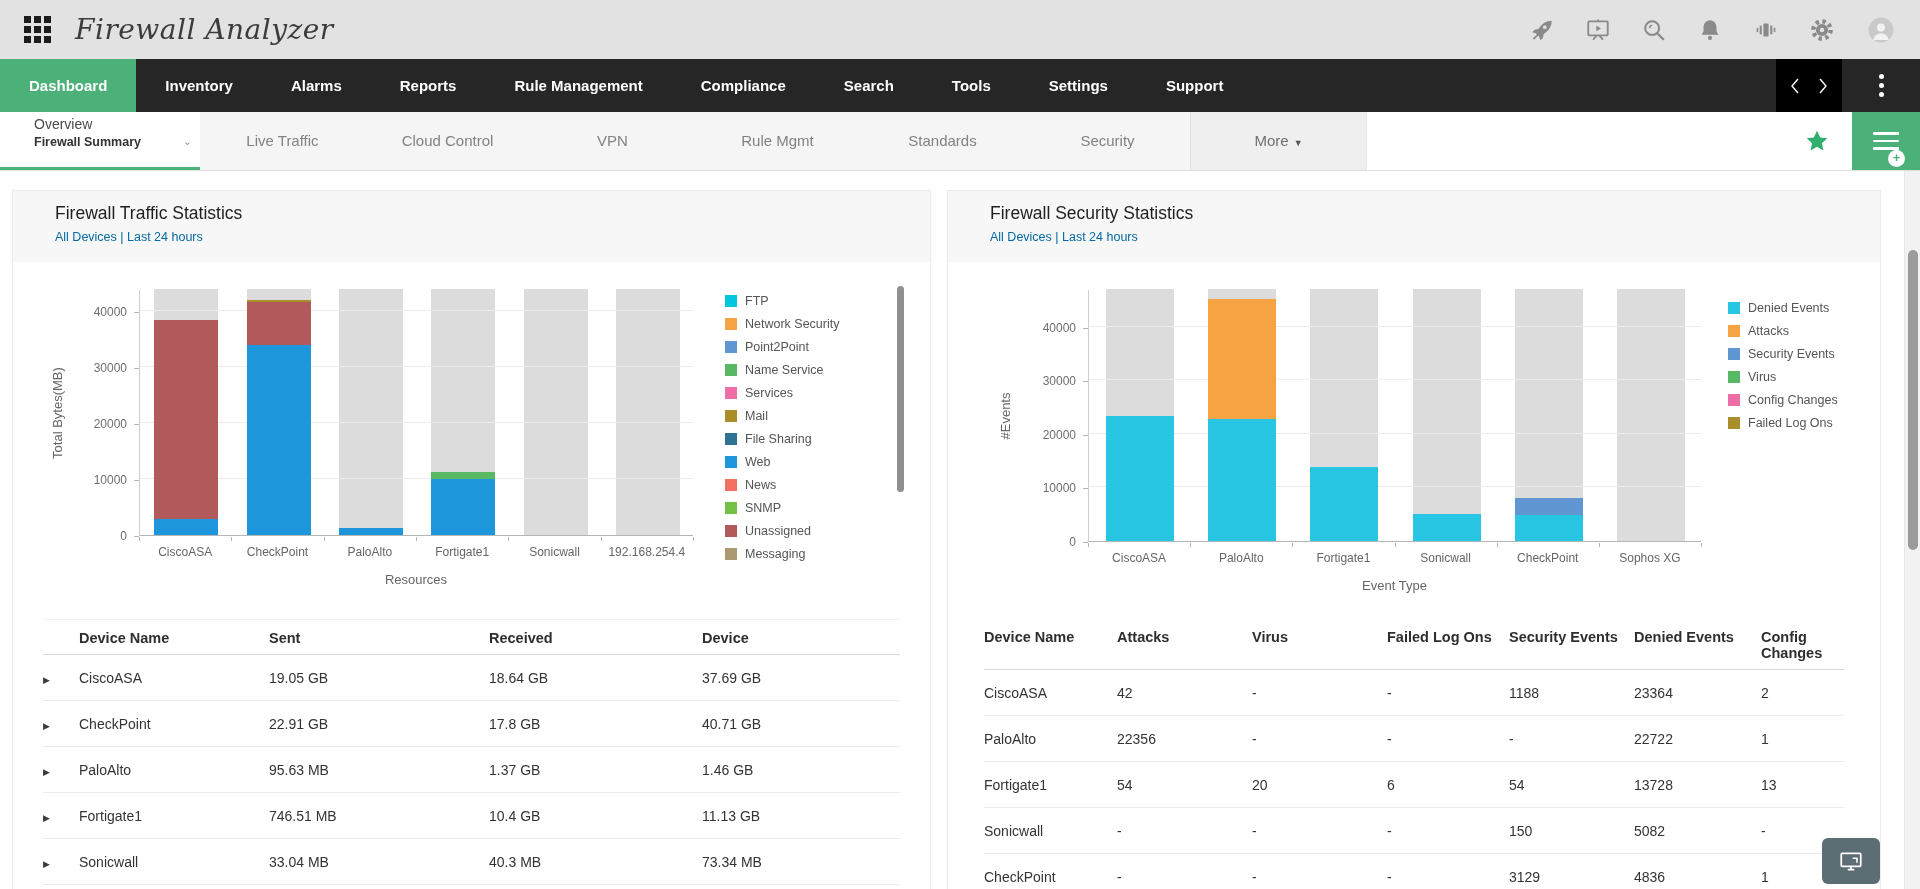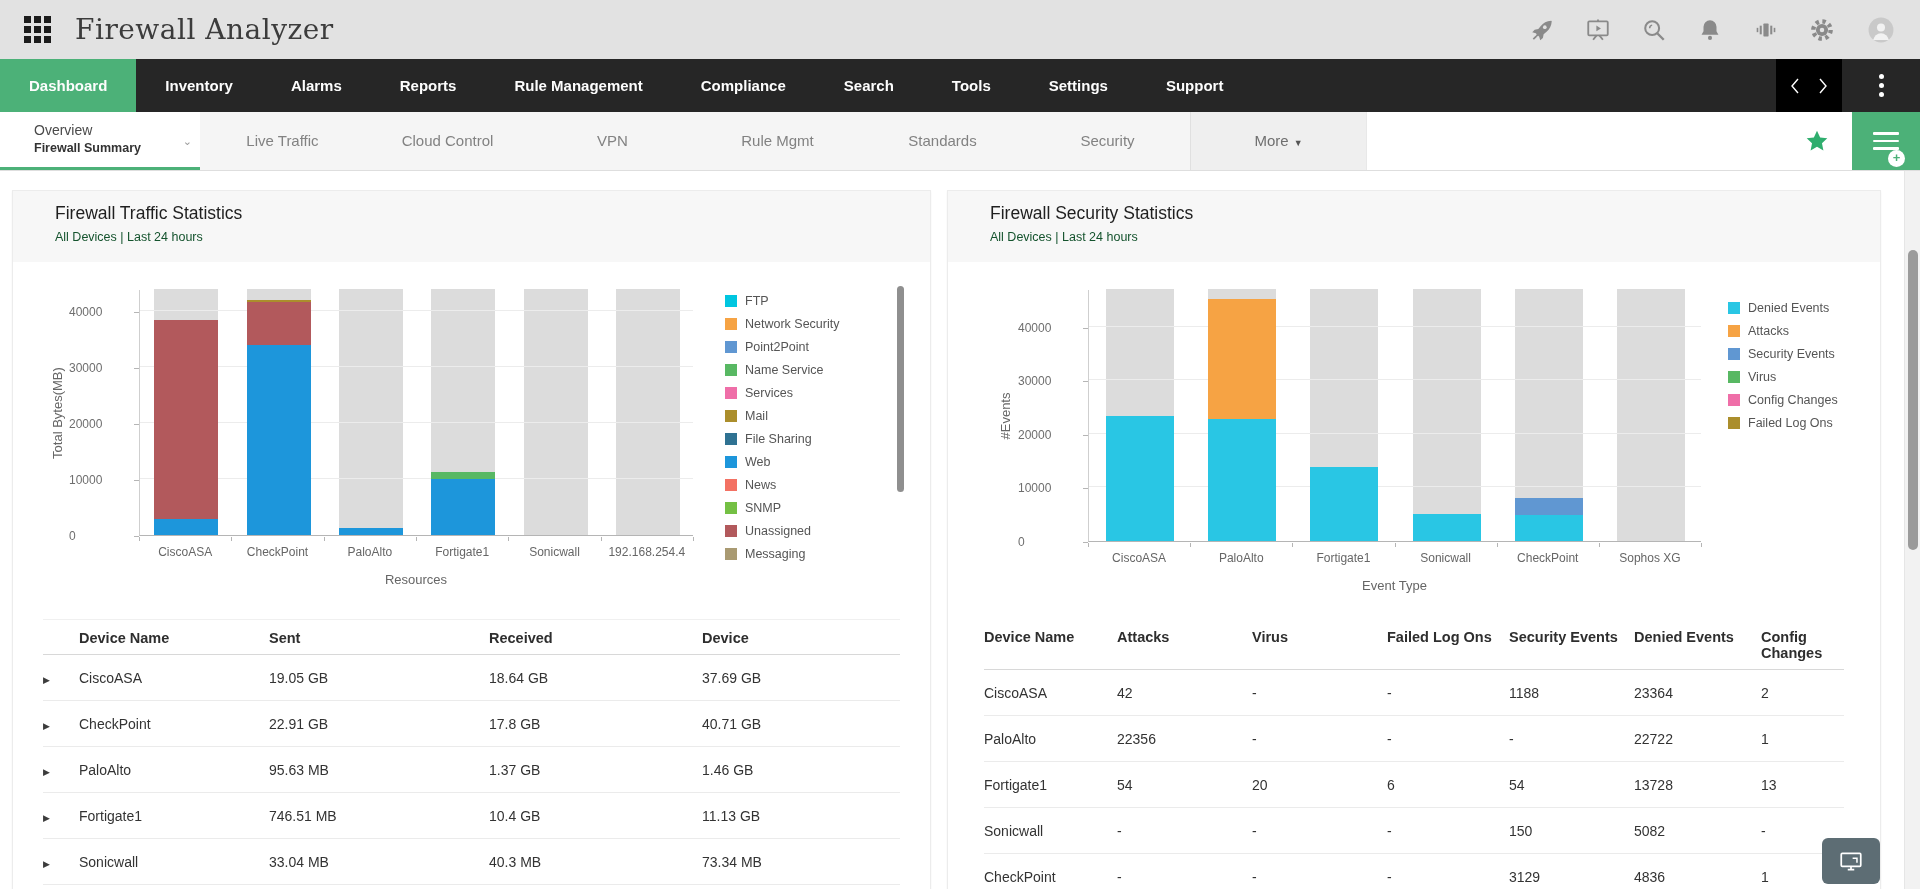--- a/index.html
+++ b/index.html
@@ -3,67 +3,67 @@
 <meta charset="utf-8">
 <style>
   * { box-sizing: border-box; margin: 0; padding: 0; }
   html,body { width:1920px; height:889px; overflow:hidden; }
   body { font-family:"Liberation Sans", sans-serif; background:#fff; position:relative; }
 
   
   .hdr { height:59px; background:#e2e2e2; display:flex; align-items:center; padding:0 22px 0 24px; }
   .grid-icon { display:grid; grid-template-columns:repeat(3,7px); grid-template-rows:repeat(3,7px); gap:3px; cursor:pointer; }
   .grid-icon i { background:#1c1c1c; }
-  .hdr-title { font-family:"DejaVu Serif", serif; font-size:28px; color:#3c3c3c; margin-left:24px; letter-spacing:.5px; }
+  .hdr-title { font-family:"DejaVu Serif", serif; font-size:28px; color:#3c3c3c; margin-left:24px; letter-spacing:.5px;font-style:italic; }
   .hdr-icons { margin-left:auto; display:flex; align-items:center; gap:29px; }
   .hicon { width:27px; height:27px; display:flex; align-items:center; justify-content:center; cursor:pointer; }
   .hicon svg { width:26px; height:26px; }
 
   
   .pnav { height:53px; background:#262626; display:flex; align-items:stretch; color:#fff; }
   .pnav-item { line-height:53px; padding:0 29px; font-size:15px; font-weight:600; color:#fdfdfd; cursor:pointer; white-space:nowrap; }
   .pnav-item.active { background:#4cb178; }
   .pnav-right { margin-left:auto; display:flex; align-items:stretch; }
   .pnav-chevrons { width:66px; background:#000; display:flex; align-items:center; justify-content:center; gap:16px; cursor:pointer; }
   .pnav-chevrons svg { width:12px; height:18px; }
   .pnav-dots { width:78px; display:flex; flex-direction:column; align-items:center; justify-content:center; gap:4px; cursor:pointer; }
   .pnav-dots i { width:5px; height:5px; border-radius:50%; background:#fff; }
 
   
   .snav { height:59px; background:#f5f5f5; border-bottom:1px solid #dedede; display:flex; align-items:stretch; }
-  .snav-active-tab { width:200px; background:#fff; border-bottom:3px solid #4cb178; position:relative; padding:10px 0 0 34px; cursor:pointer; }
+  .snav-active-tab { width:200px; background:#fff; border-bottom:3px solid #4cb178; position:relative; padding:4px 0 0 34px; cursor:pointer; }
   .snav-tab-l1 { font-size:14px; color:#4a4a4a; }
   .snav-tab-l2 { font-size:12.5px; font-weight:700; color:#333; margin-top:3px; }
   .snav-caret { position:absolute; right:8px; top:23px; color:#9a9a9a; font-size:11px; }
   .snav-items { display:flex; }
   .snav-item { width:165px; text-align:center; line-height:58px; font-size:15px; color:#828282; cursor:pointer; white-space:nowrap; }
   .snav-more { width:176px; background:#efefef; border-left:1px solid #e0e0e0; text-align:center; line-height:58px; font-size:15px; color:#6f6f6f; cursor:pointer; }
   .snav-more .tri { font-size:9px; color:#555; margin-left:5px; }
   .snav-fill { flex:1; background:#fff; border-left:1px solid #e8e8e8; display:flex; align-items:center; justify-content:flex-end; padding-right:22px; }
   .snav-star { width:26px; height:26px; cursor:pointer; }
   .snav-addbtn { width:68px; background:#4cb178; position:relative; cursor:pointer; display:flex; flex-direction:column; align-items:center; justify-content:center; gap:5px; }
   .snav-addbtn i { display:block; width:26px; height:2.5px; background:#fff; border-radius:1px; }
   .snav-addbtn .plus { position:absolute; bottom:3px; left:50%; margin-left:2px; width:17px; height:17px; border-radius:50%; background:#fff; color:#4cb178; font-size:13px; font-weight:700; line-height:16px; text-align:center; }
 
   
   .content { position:absolute; left:0; top:171px; width:1904px; height:718px; background:#fff; }
   .card { position:absolute; top:19px; background:#fff; border:1px solid #ececec; box-shadow:0 1px 2px rgba(0,0,0,.05); height:760px; }
   .card-0 { left:12px;  width:919px; }
   .card-1 { left:947px; width:934px; }
   .card-head { height:71px; background:#f7f7f7; padding:12px 0 0 42px; }
   .card-title { font-size:17.5px; color:#1f1f1f; }
-  .card-sub { font-size:12.5px; color:#14532d; margin-top:6px; }
+  .card-sub { font-size:12.5px; color:#0369a1; margin-top:6px; }
   .chart-area { position:relative; height:357px; }
 
   
   .plot { position:absolute; border-left:1px solid #cfcfcf; border-bottom:1px solid #b5b5b5; }
   .gridline { position:absolute; left:0; width:100%; height:1px; background:#ececec; }
   .bar-bg { position:absolute; bottom:0; background:#dcdcdc; }
   .bar-seg { position:absolute; }
-  .ytick-label { position:absolute; font-size:12px; color:#6e6e6e; text-align:left; }
+  .ytick-label { position:absolute; font-size:12px; color:#6e6e6e; text-align:right; }
   .ytick-mark { position:absolute; height:1px; width:5px; background:#b5b5b5; }
   .xtick-label { position:absolute; font-size:12px; color:#666; text-align:center; white-space:nowrap; }
   .xslot-tick { position:absolute; width:1px; height:4px; background:#b5b5b5; }
   .axis-title-x { position:absolute; font-size:13px; color:#666; text-align:center; }
   .axis-title-y { position:absolute; font-size:13px; color:#666; white-space:nowrap; transform:translate(-50%,-50%) rotate(-90deg); }
   .legend-clip { position:absolute; overflow:hidden; width:175px; }
   .legend-item { display:flex; align-items:center; gap:8px; height:12px; margin-bottom:11px; cursor:pointer; }
   .lg-swatch { width:12px; height:12px; flex:0 0 12px; }
   .lg-label { font-size:12.5px; color:#555; white-space:nowrap; }
   .legend-sb { position:absolute; width:7px; border-radius:4px; background:#8f8f8f; }

